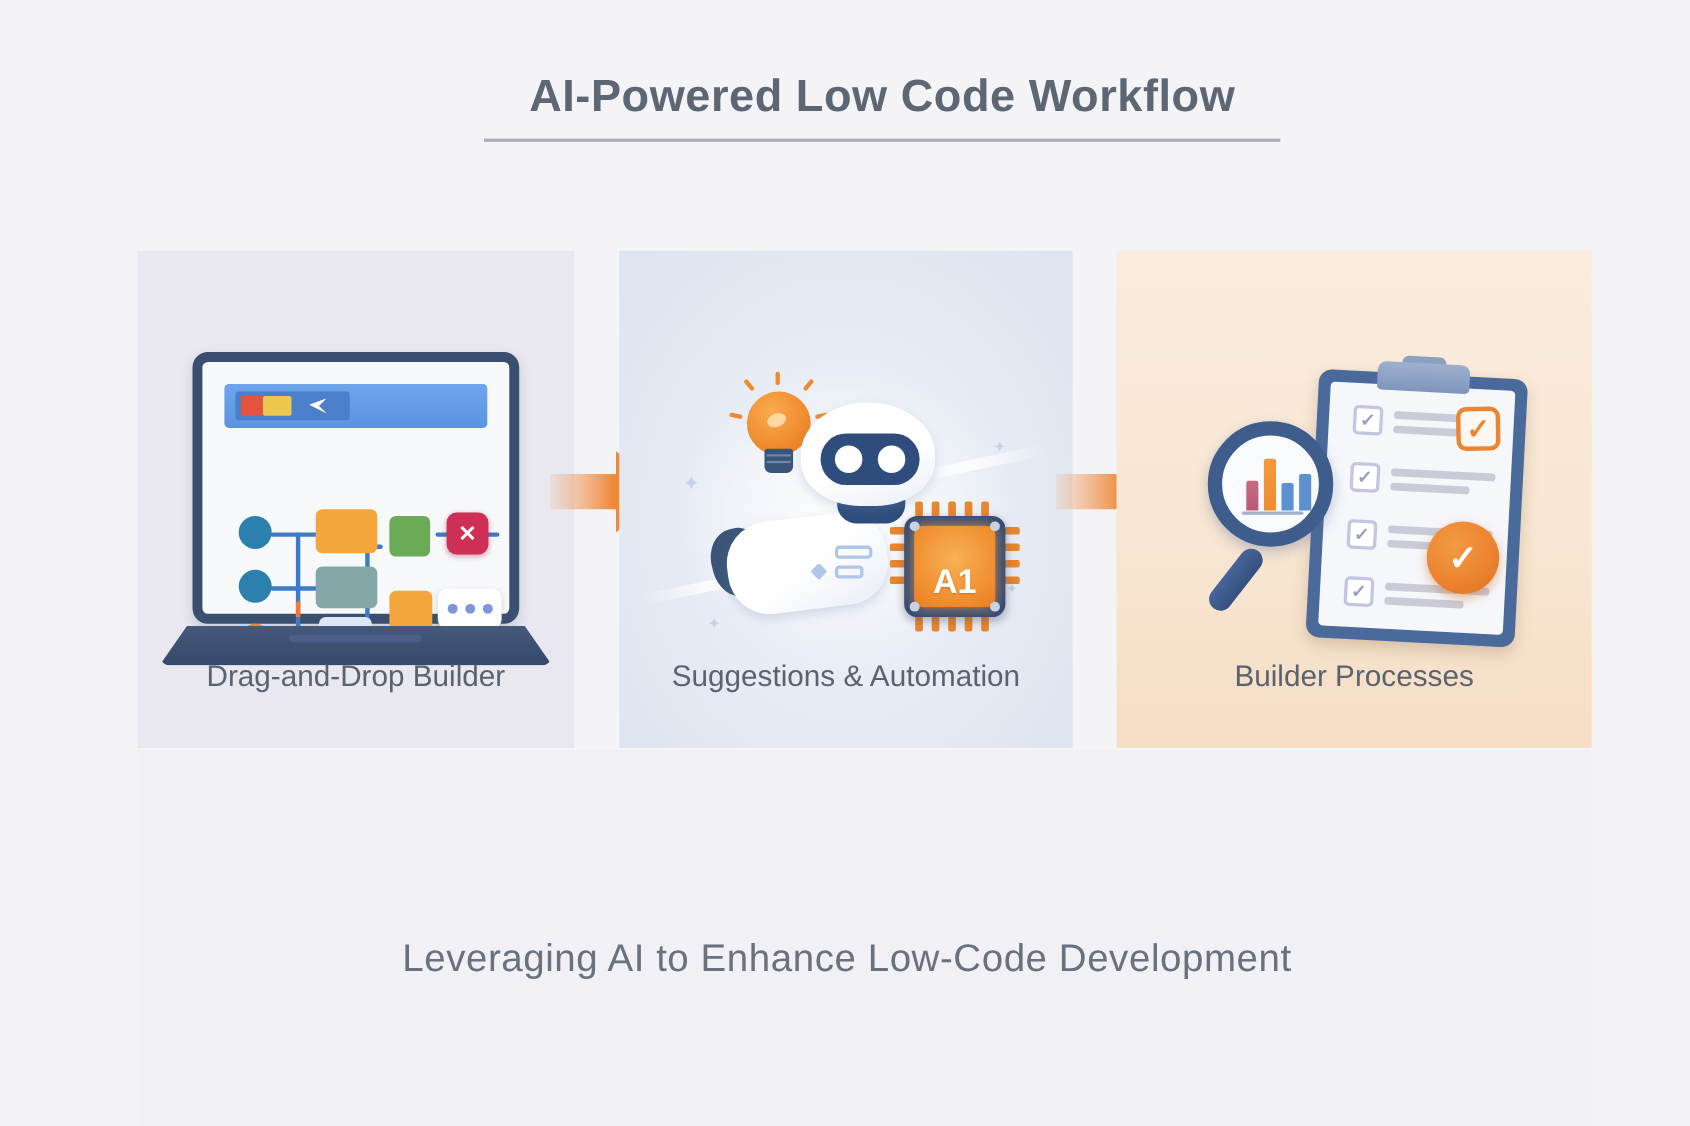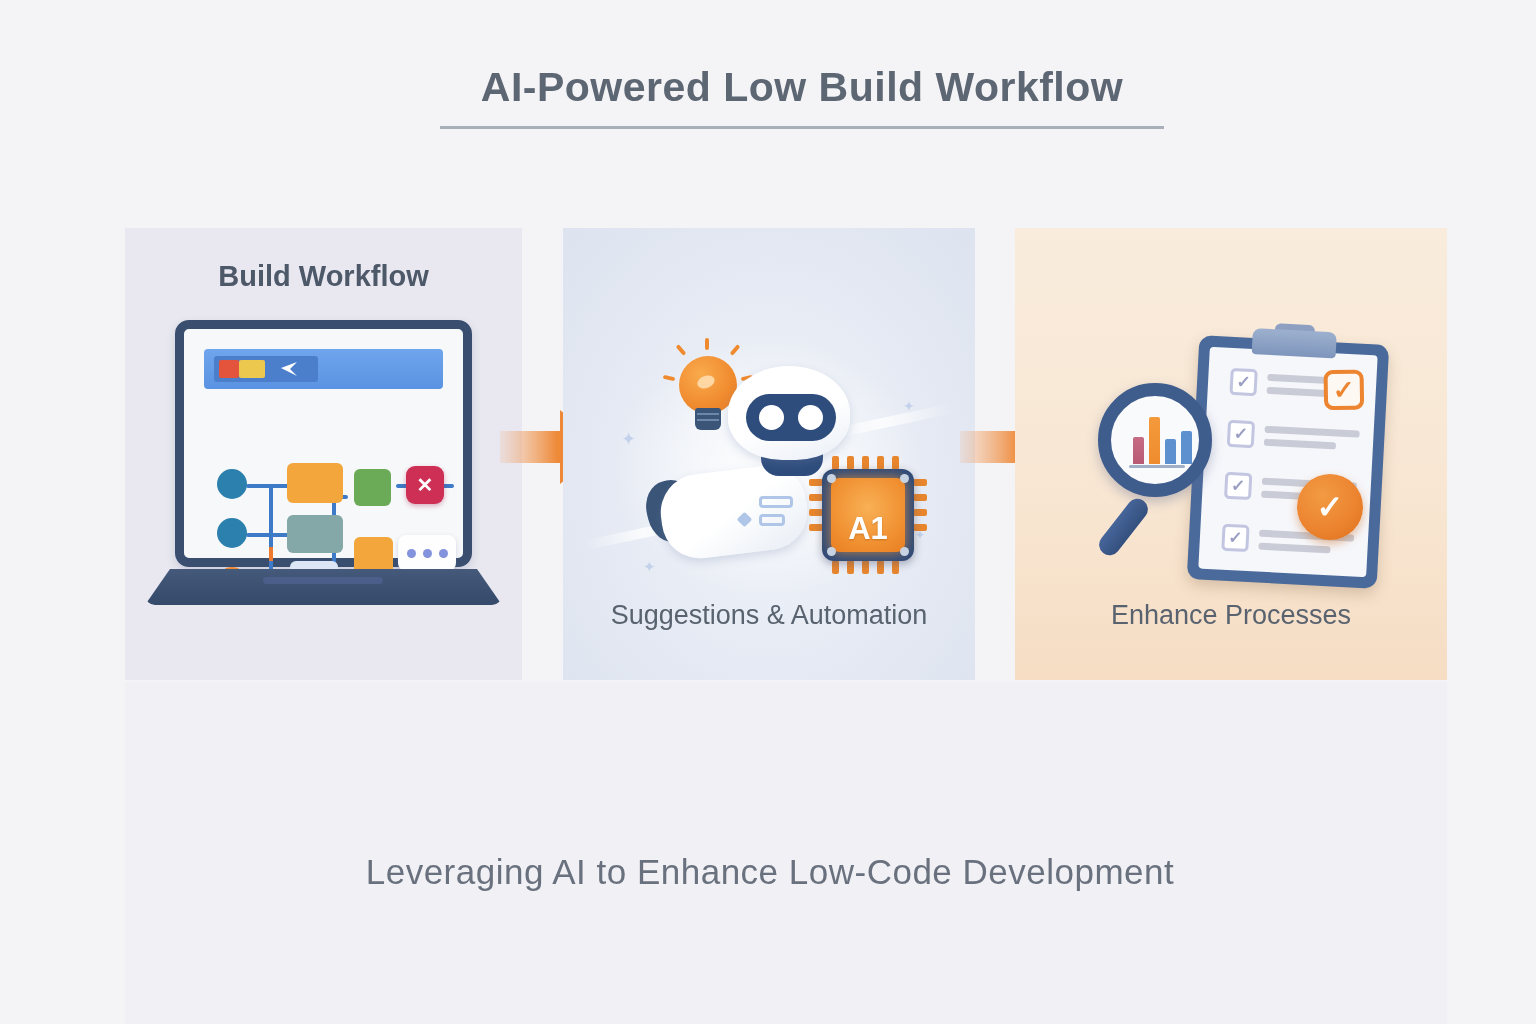--- a/index.html
+++ b/index.html
@@ -161,25 +161,24 @@
     font-size:35px; color:#6a717e; letter-spacing:.5px; }
 </style>
 </head>
 <body>
 
 <div class="stage">
 
   <div class="lower-panel"></div>
 
   <div class="title-wrap">
-    <h1>AI-Powered Low Build Workflow</h1>
+    <h1>AI-Powered Low Code Workflow</h1>
   </div>
 
   <div class="card card-1">
-    <div class="card-title">Build Workflow</div>
 
     <div class="laptop">
       <div class="lap-screen">
         <div class="browser-bar">
           <div class="bar-inset">
             <span class="sq-red"></span>
             <span class="sq-yellow"></span>
             <svg class="cursor-ic" width="16" height="14" viewBox="0 0 16 14">
               <polygon points="0,6 16,0 9,7 16,14" fill="#ffffff"></polygon>
             </svg>
@@ -215,20 +214,21 @@
             <span class="dot"></span>
             <span class="dot"></span>
             <span class="dot"></span>
           </div>
         </div>
       </div>
       <div class="lap-base"></div>
       <div class="lap-base-notch"></div>
     </div>
 
+    <div class="card-caption">Drag-and-Drop Builder</div>
   </div>
 
   <svg class="flow-arrow flow-arrow-1" width="106" height="90" viewBox="0 0 106 90">
     <defs>
       <linearGradient id="ag1" x1="0" y1="0" x2="1" y2="0">
         <stop offset="0" stop-color="#f2a36b" stop-opacity="0.15"></stop>
         <stop offset="0.55" stop-color="#ee8a38"></stop>
         <stop offset="1" stop-color="#e97e26"></stop>
       </linearGradient>
     </defs>
@@ -385,17 +385,17 @@
         <div class="lens-axis"></div>
         <div class="lens-bars">
           <i class="lb1"></i>
             <i class="lb2"></i>
             <i class="lb3"></i>
             <i class="lb4"></i>
         </div>
       </div>
     </div>
 
-    <div class="card-caption">Enhance Processes</div>
+    <div class="card-caption">Builder Processes</div>
   </div>
 
   <div class="footer-caption">Leveraging AI to Enhance Low-Code Development</div>
 </div>
 
 </body></html>

